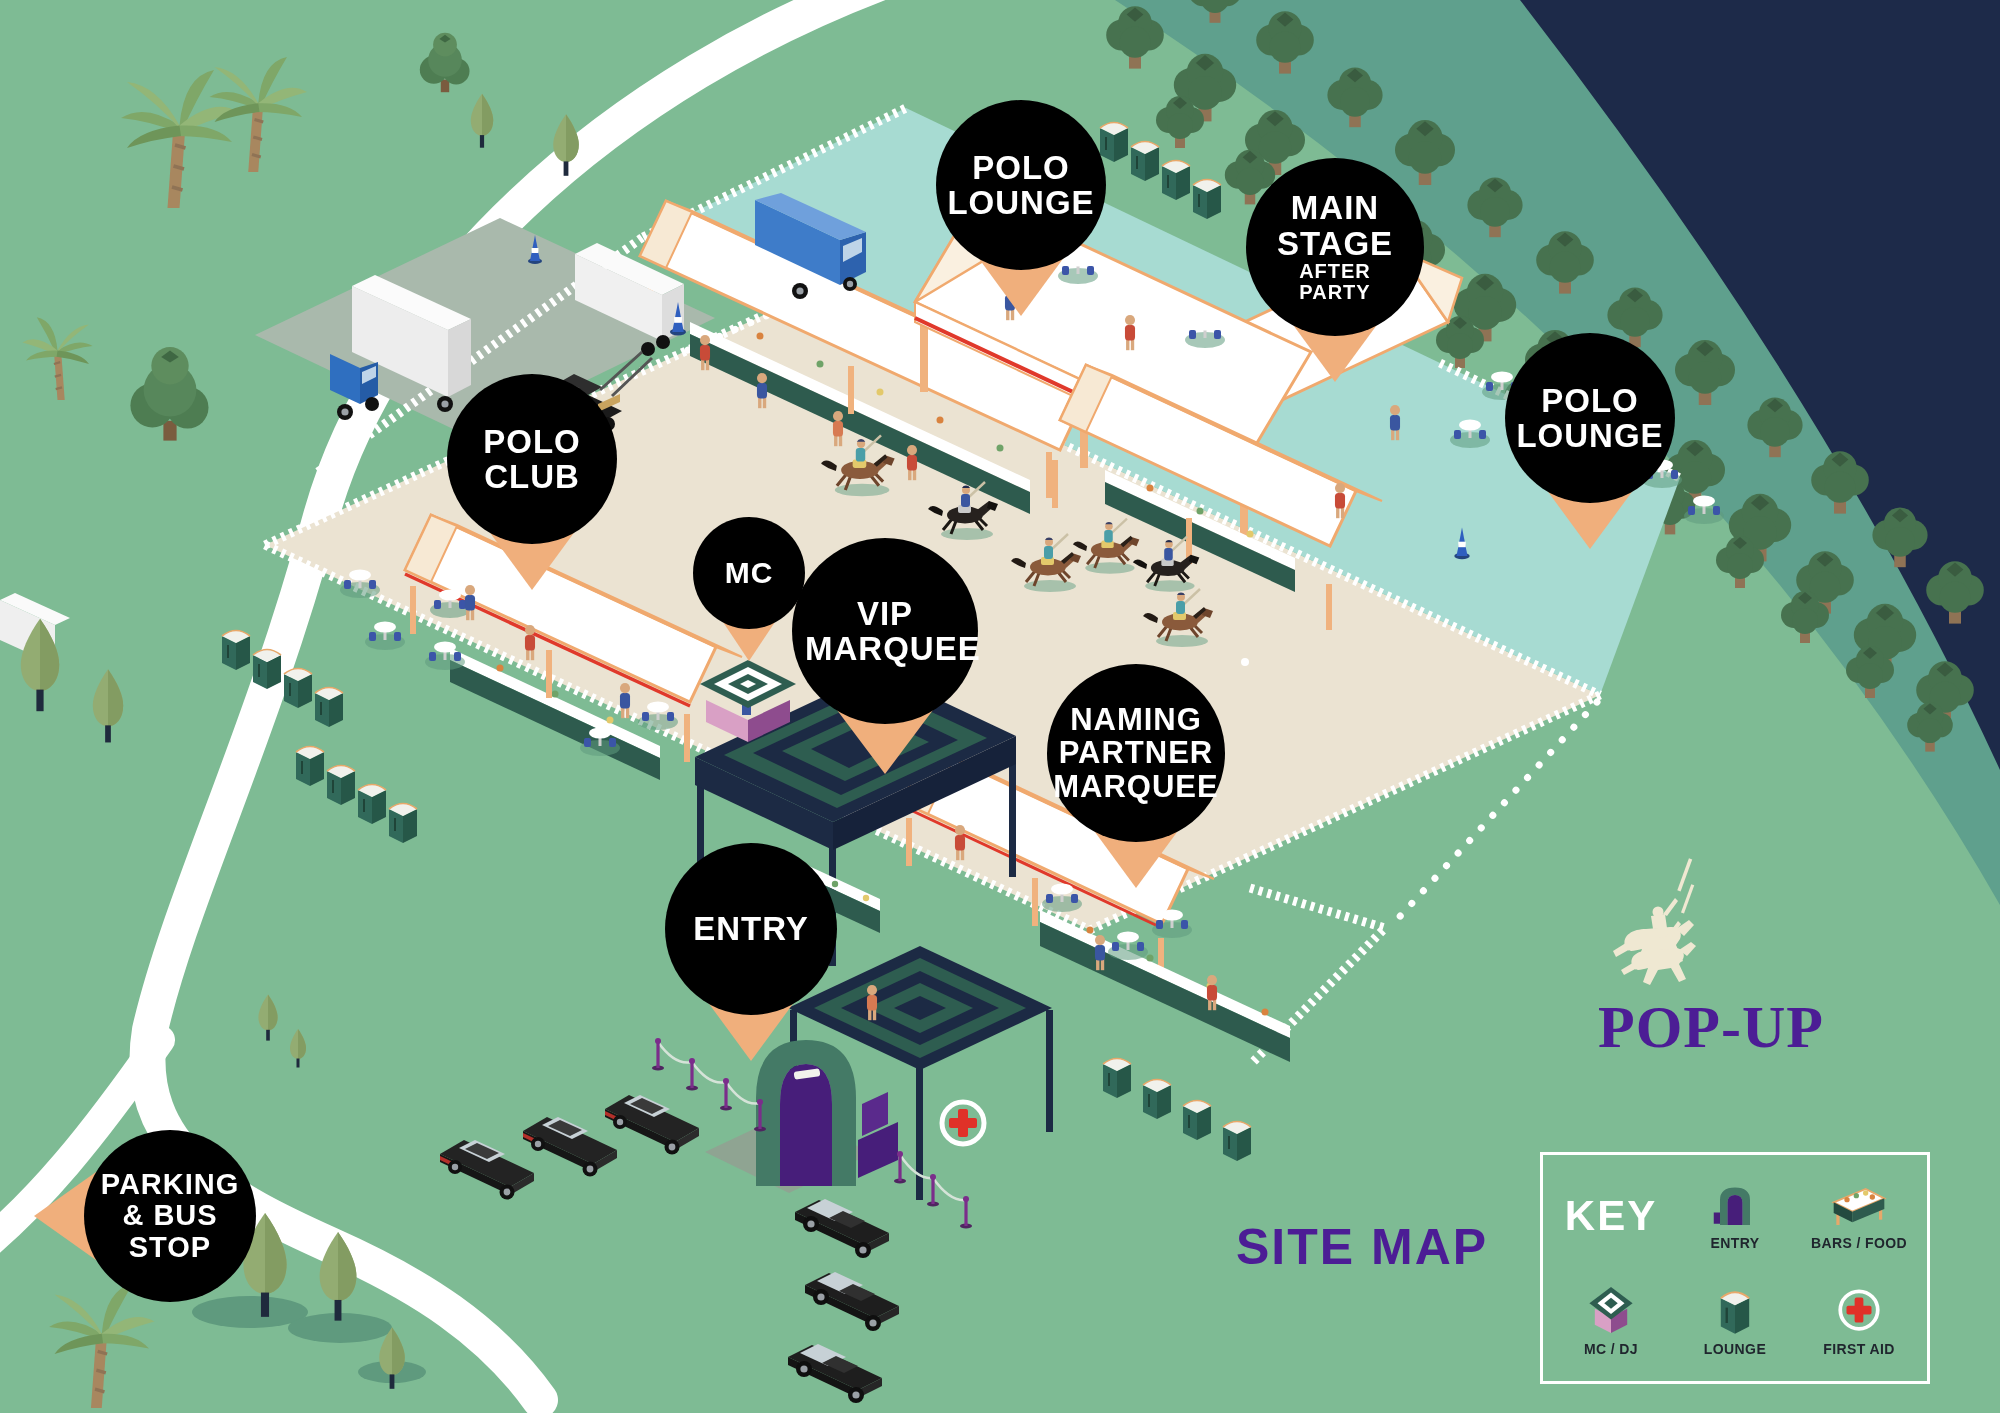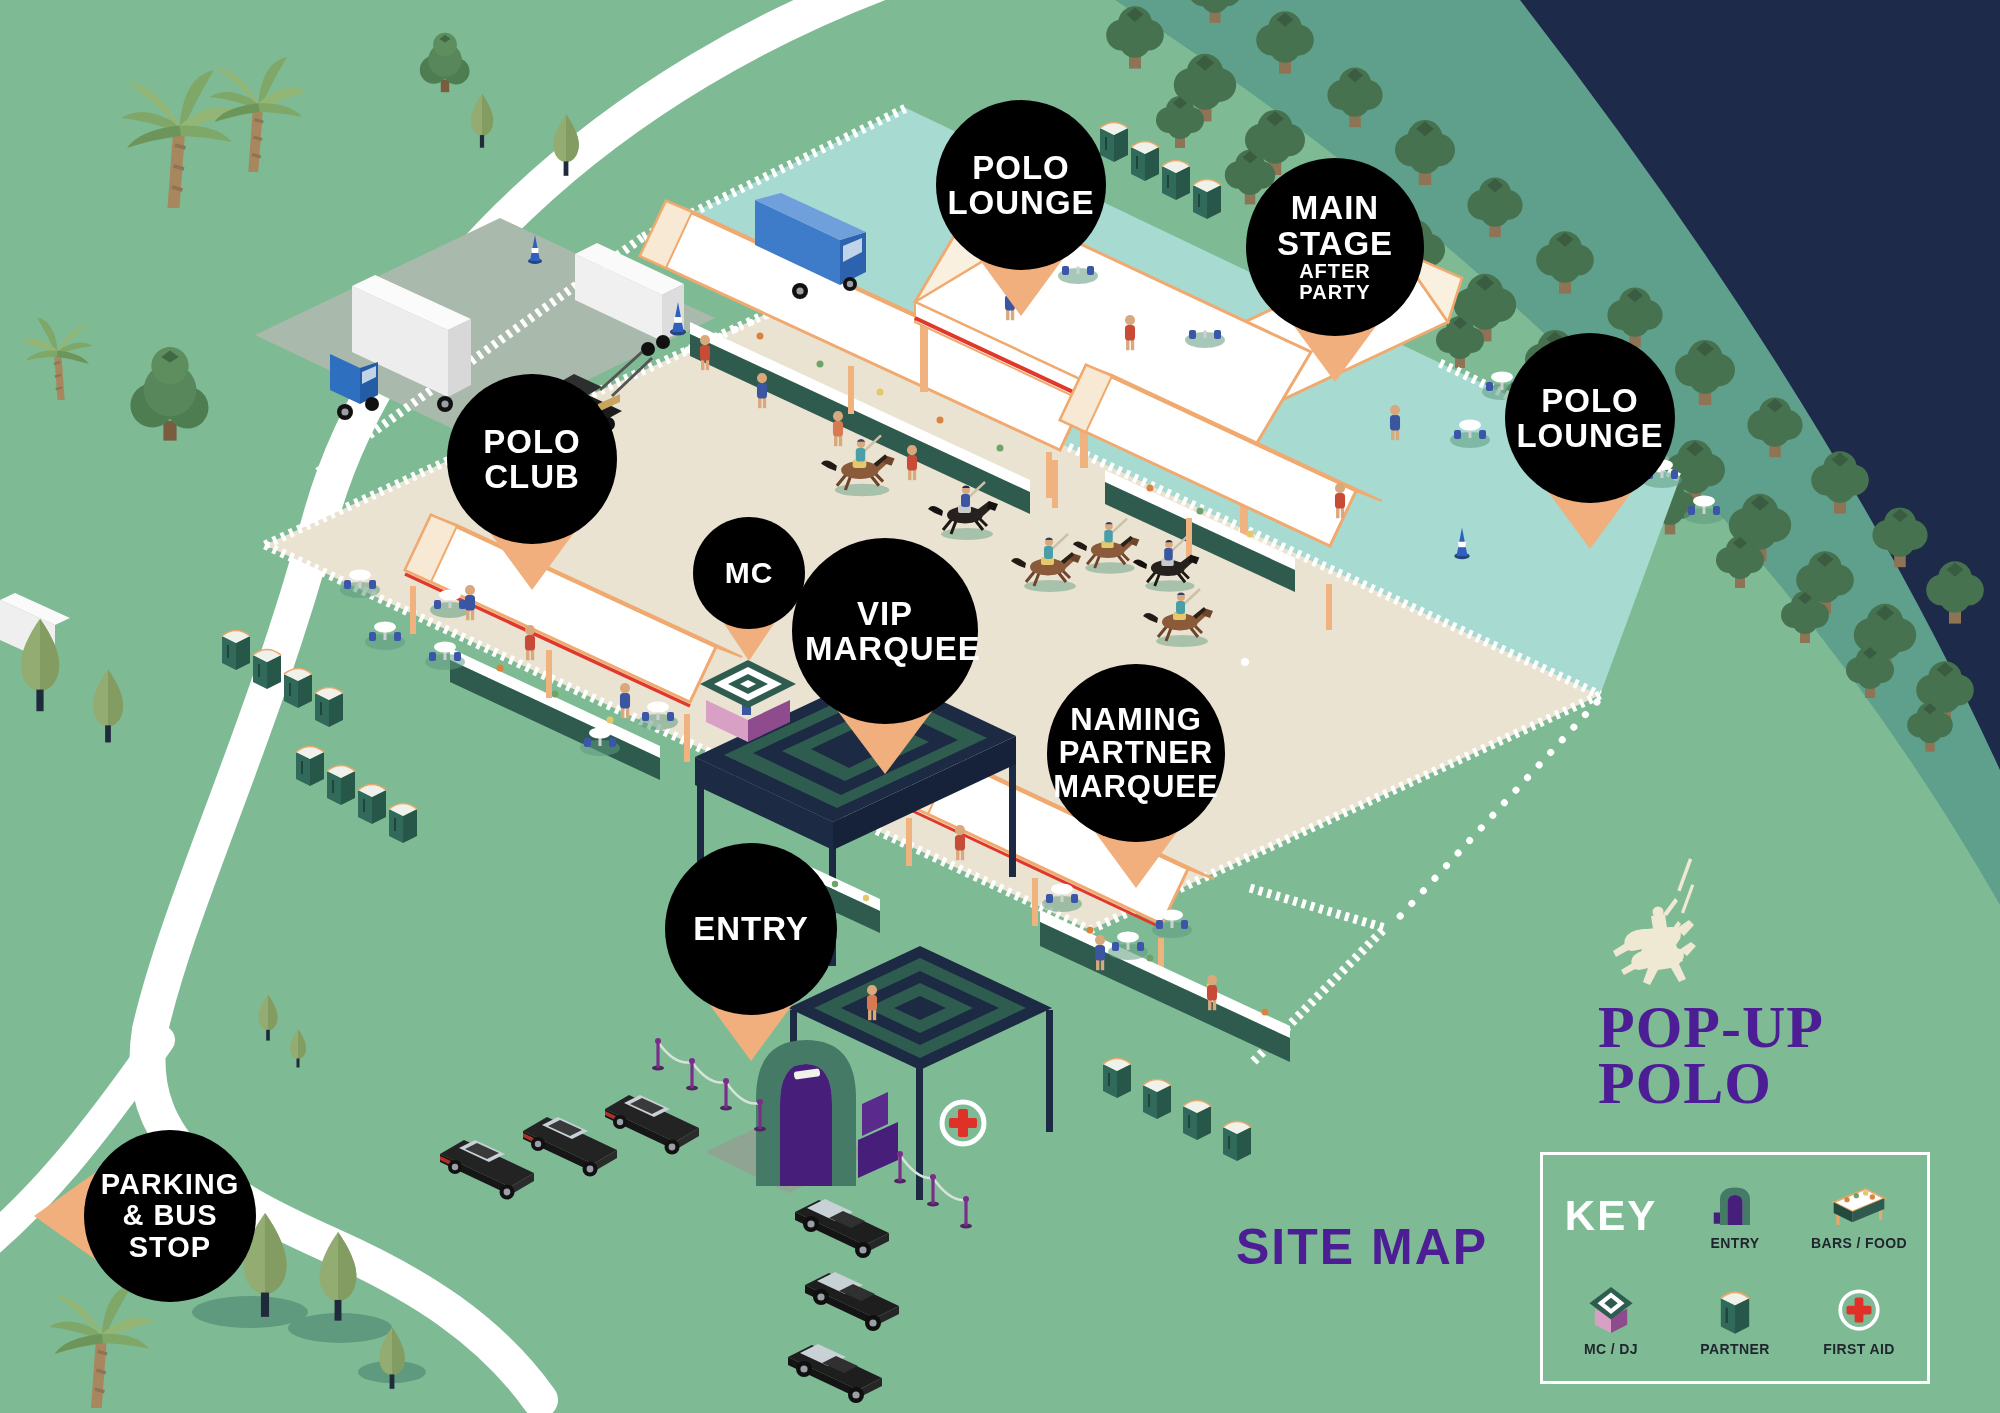--- a/index.html
+++ b/index.html
@@ -607,21 +607,20 @@
       <path d="M-28,7 C-31,-3 -20,-8 -8,-8 L14,-10 C21,-11 26,-5 23,1 L19,6 L26,21 L19,24 L11,10 L-2,12 L-10,27 L-17,24 L-12,10 C-20,12 -26,14 -28,7 Z"></path>
       <path d="M19,-8 L31,-16 L36,-12 L27,-2 Z"></path>
       <path d="M-24,3 L-39,12 L-36,17 L-21,9 Z"></path>
       <circle cx="3" cy="-24" r="5"></circle>
       <path d="M-3,-20 L9,-22 L11,-9 L-1,-8 Z"></path>
       <path d="M7,-22 L18,-37 L21,-34 L11,-20 Z"></path>
     </g>
   </svg>
   <div class="logo-title">
     <div>POP-UP</div>
-    <div>POLO</div>
   </div>
 </div>
 
 <div class="site-map-label">SITE MAP</div>
 
 <div class="key-box">
   <div class="key-heading">KEY</div>
 
   <div class="key-item">
     <svg width="54" height="50" viewBox="0 0 40 40">
@@ -660,21 +659,21 @@
   </div>
 
   <div class="key-item">
     <svg width="50" height="52" viewBox="0 0 40 44">
       <polygon points="8,12 20,18 20,42 8,36" fill="#31695A"></polygon>
       <polygon points="20,18 32,12 32,36 20,42" fill="#265748"></polygon>
       <rect x="12" y="20" width="2" height="13" fill="#1F4438"></rect>
       <path d="M8,12 Q20,2 32,12 L20,18 Z" fill="#F1F1EC"></path>
       <path d="M8,12 Q20,2 32,12" stroke="#E8A86A" stroke-width="1.6" fill="none"></path>
     </svg>
-    <span class="key-item-label">PARTNER</span>
+    <span class="key-item-label">LOUNGE</span>
   </div>
 
   <div class="key-item">
     <svg width="50" height="52" viewBox="0 0 40 40">
       <circle cx="20" cy="20" r="15" fill="none" stroke="#FFFFFF" stroke-width="3"></circle>
       <rect x="16.5" y="10" width="7" height="20" rx="1.5" fill="#E03128"></rect>
       <rect x="10" y="16.5" width="20" height="7" rx="1.5" fill="#E03128"></rect>
     </svg>
     <span class="key-item-label">FIRST AID</span>
   </div>

